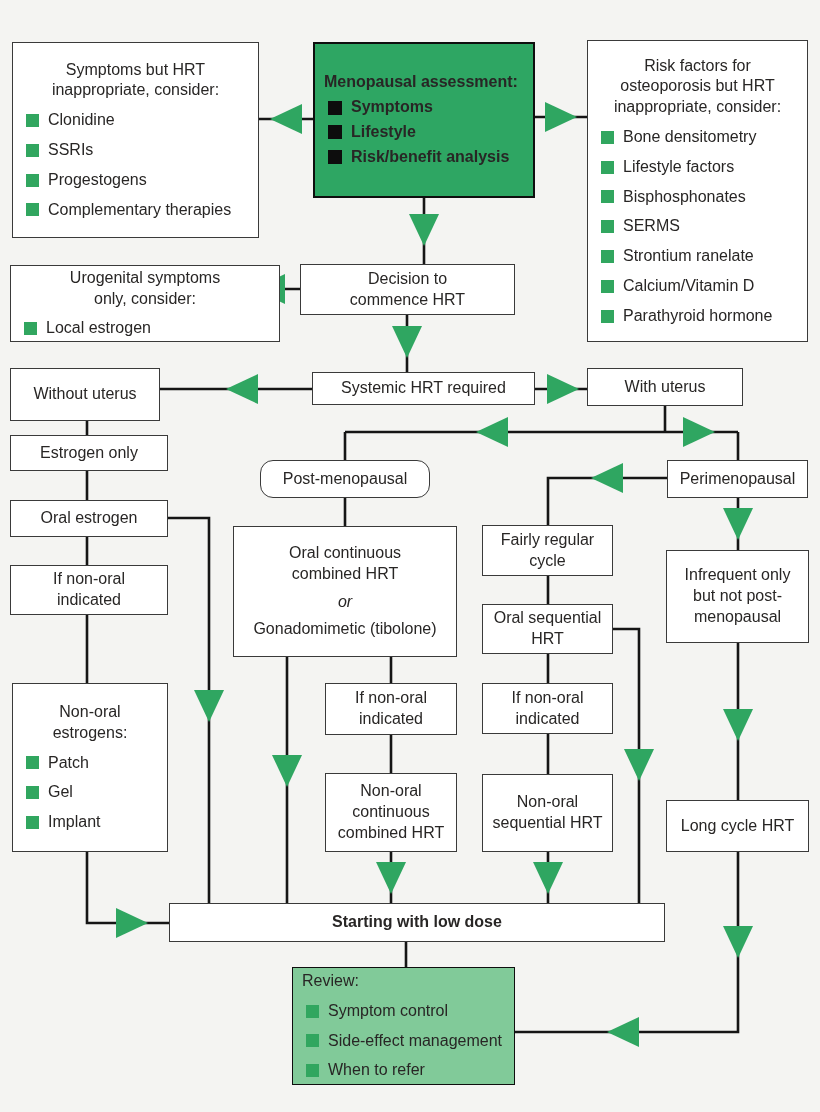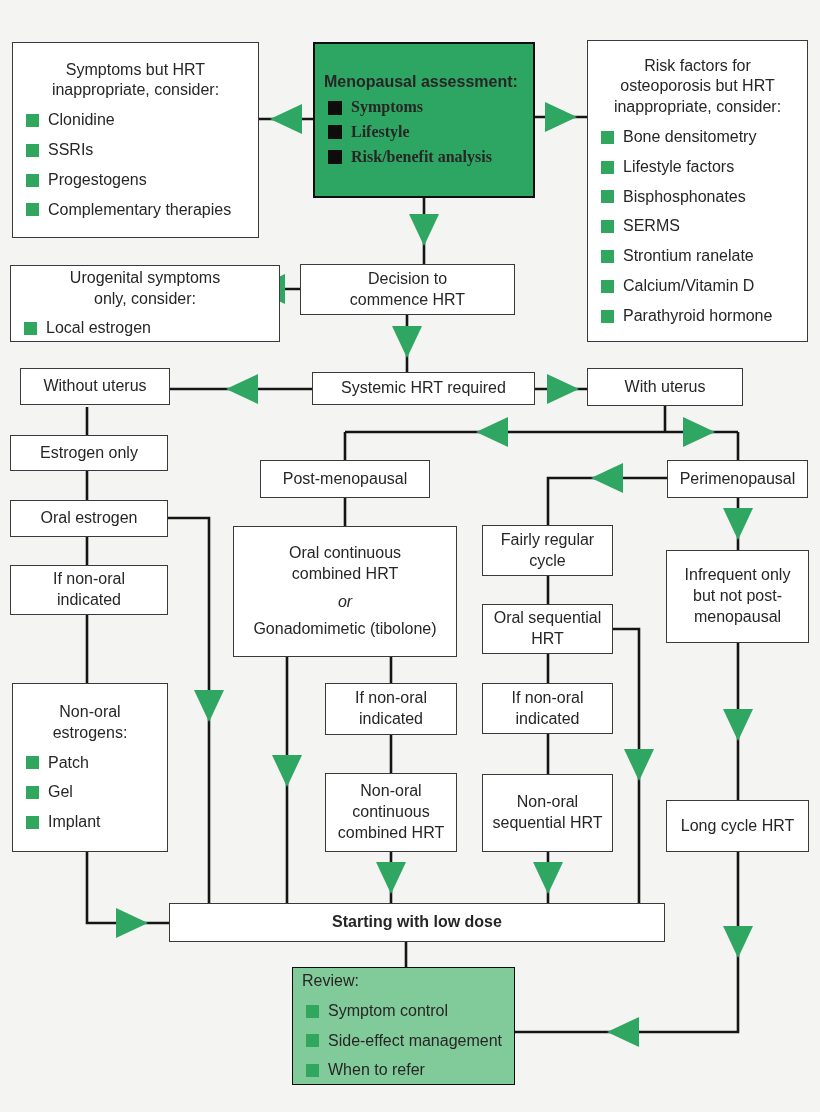--- a/index.html
+++ b/index.html
@@ -18,21 +18,21 @@
     justify-content:center;padding:4px 6px;color:var(--text);
     font-size:16px;line-height:1.3;
   }
   .kind-green{background:var(--green);border:2px solid var(--border-dark);font-weight:bold;}
   .kind-lightgreen{background:var(--lightgreen);border:1.8px solid var(--border-dark);}
   .lines{text-align:center;}
   .lines.left{text-align:left;padding-left:3px;}
   .line{display:block;}
   .line.italic{font-style:italic;margin:7px 0;}
   .item{display:flex;align-items:center;margin-top:9px;padding-left:7px;text-align:left;}
-  .kind-green .item{margin-top:4px;font-family:Liberation Serif, serif;}
+  .kind-green .item{margin-top:4px;}
   .bullet{width:13px;height:13px;margin-right:9px;flex:0 0 13px;}
   .kind-green .bullet{width:14px;height:14px;flex:0 0 14px;}
 </style>
 </head>
 <body>
 
 <div class="canvas">
   <svg viewBox="0 0 820 1112" xmlns="http://www.w3.org/2000/svg">
       <polyline points="259,119 313,119" fill="none" stroke="#151515" stroke-width="2.6"></polyline>
       <polyline points="535,117 587,117" fill="none" stroke="#151515" stroke-width="2.6"></polyline>
@@ -162,21 +162,21 @@
           <span class="bullet" style="background: rgb(49, 166, 95);"></span>
           <span>Local estrogen</span>
         </div>
       </div>
       <div class="node kind-plain" style="left: 300px; top: 264px; width: 215px; height: 51px;">
         <div class="lines">
           <span class="line">Decision to</span>
           <span class="line">commence HRT</span>
         </div>
       </div>
-      <div class="node kind-plain" style="left: 20px; top: 368px; width: 150px; height: 37px;">
+      <div class="node kind-plain" style="left: 10px; top: 368px; width: 150px; height: 53px;">
         <div class="lines">
           <span class="line">Without uterus</span>
         </div>
       </div>
       <div class="node kind-plain" style="left: 312px; top: 372px; width: 223px; height: 33px;">
         <div class="lines">
           <span class="line">Systemic HRT required</span>
         </div>
       </div>
       <div class="node kind-plain" style="left: 587px; top: 368px; width: 156px; height: 38px;">
@@ -211,21 +211,21 @@
         </div>
         <div class="item">
           <span class="bullet" style="background: rgb(49, 166, 95);"></span>
           <span>Gel</span>
         </div>
         <div class="item">
           <span class="bullet" style="background: rgb(49, 166, 95);"></span>
           <span>Implant</span>
         </div>
       </div>
-      <div class="node kind-plain" style="left: 260px; top: 460px; width: 170px; height: 38px;">
+      <div class="node kind-plain" style="left: 260px; top: 460px; width: 170px; height: 38px; border-radius: 13px;">
         <div class="lines">
           <span class="line">Post-menopausal</span>
         </div>
       </div>
       <div class="node kind-plain" style="left: 233px; top: 526px; width: 224px; height: 131px;">
         <div class="lines">
           <span class="line">Oral continuous</span>
           <span class="line">combined HRT</span>
           <span class="line italic">or</span>
           <span class="line">Gonadomimetic (tibolone)</span>

